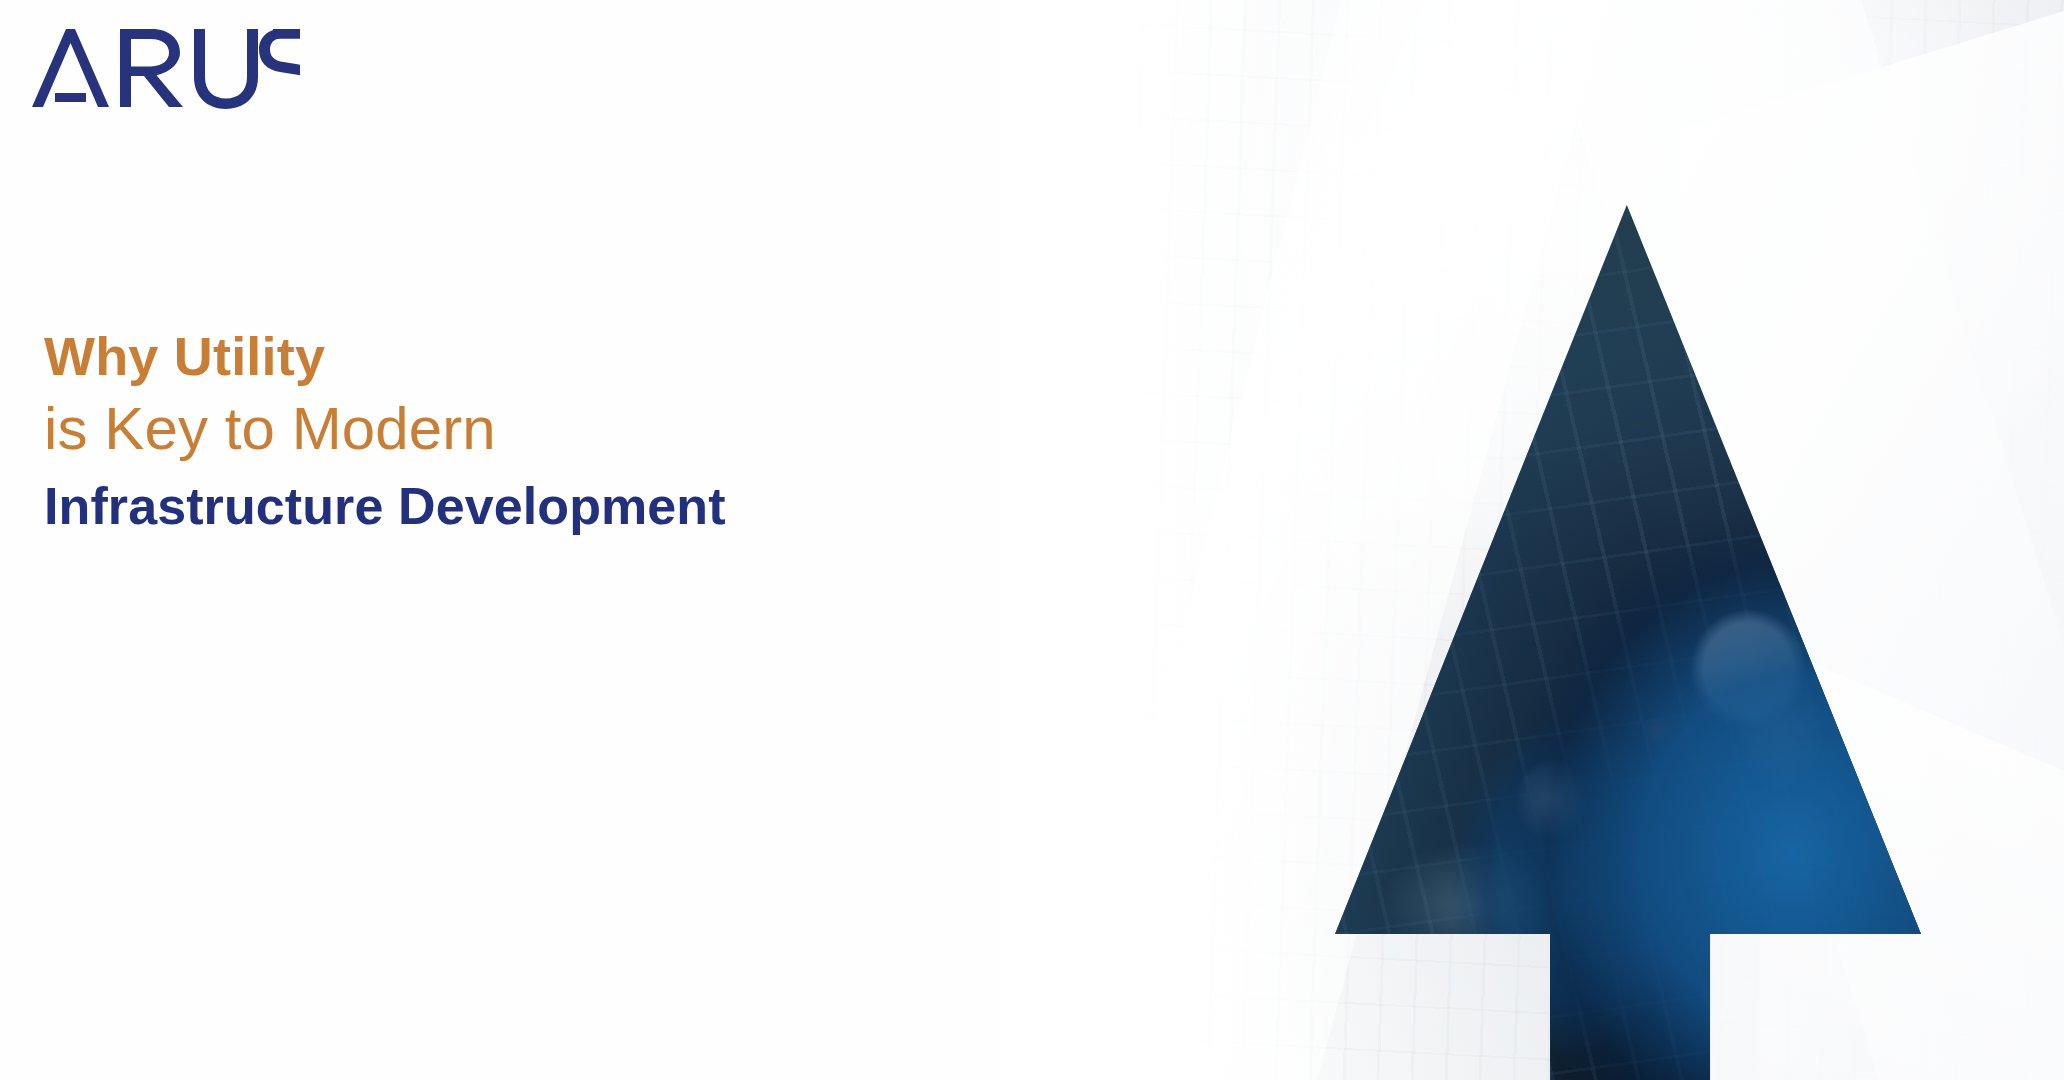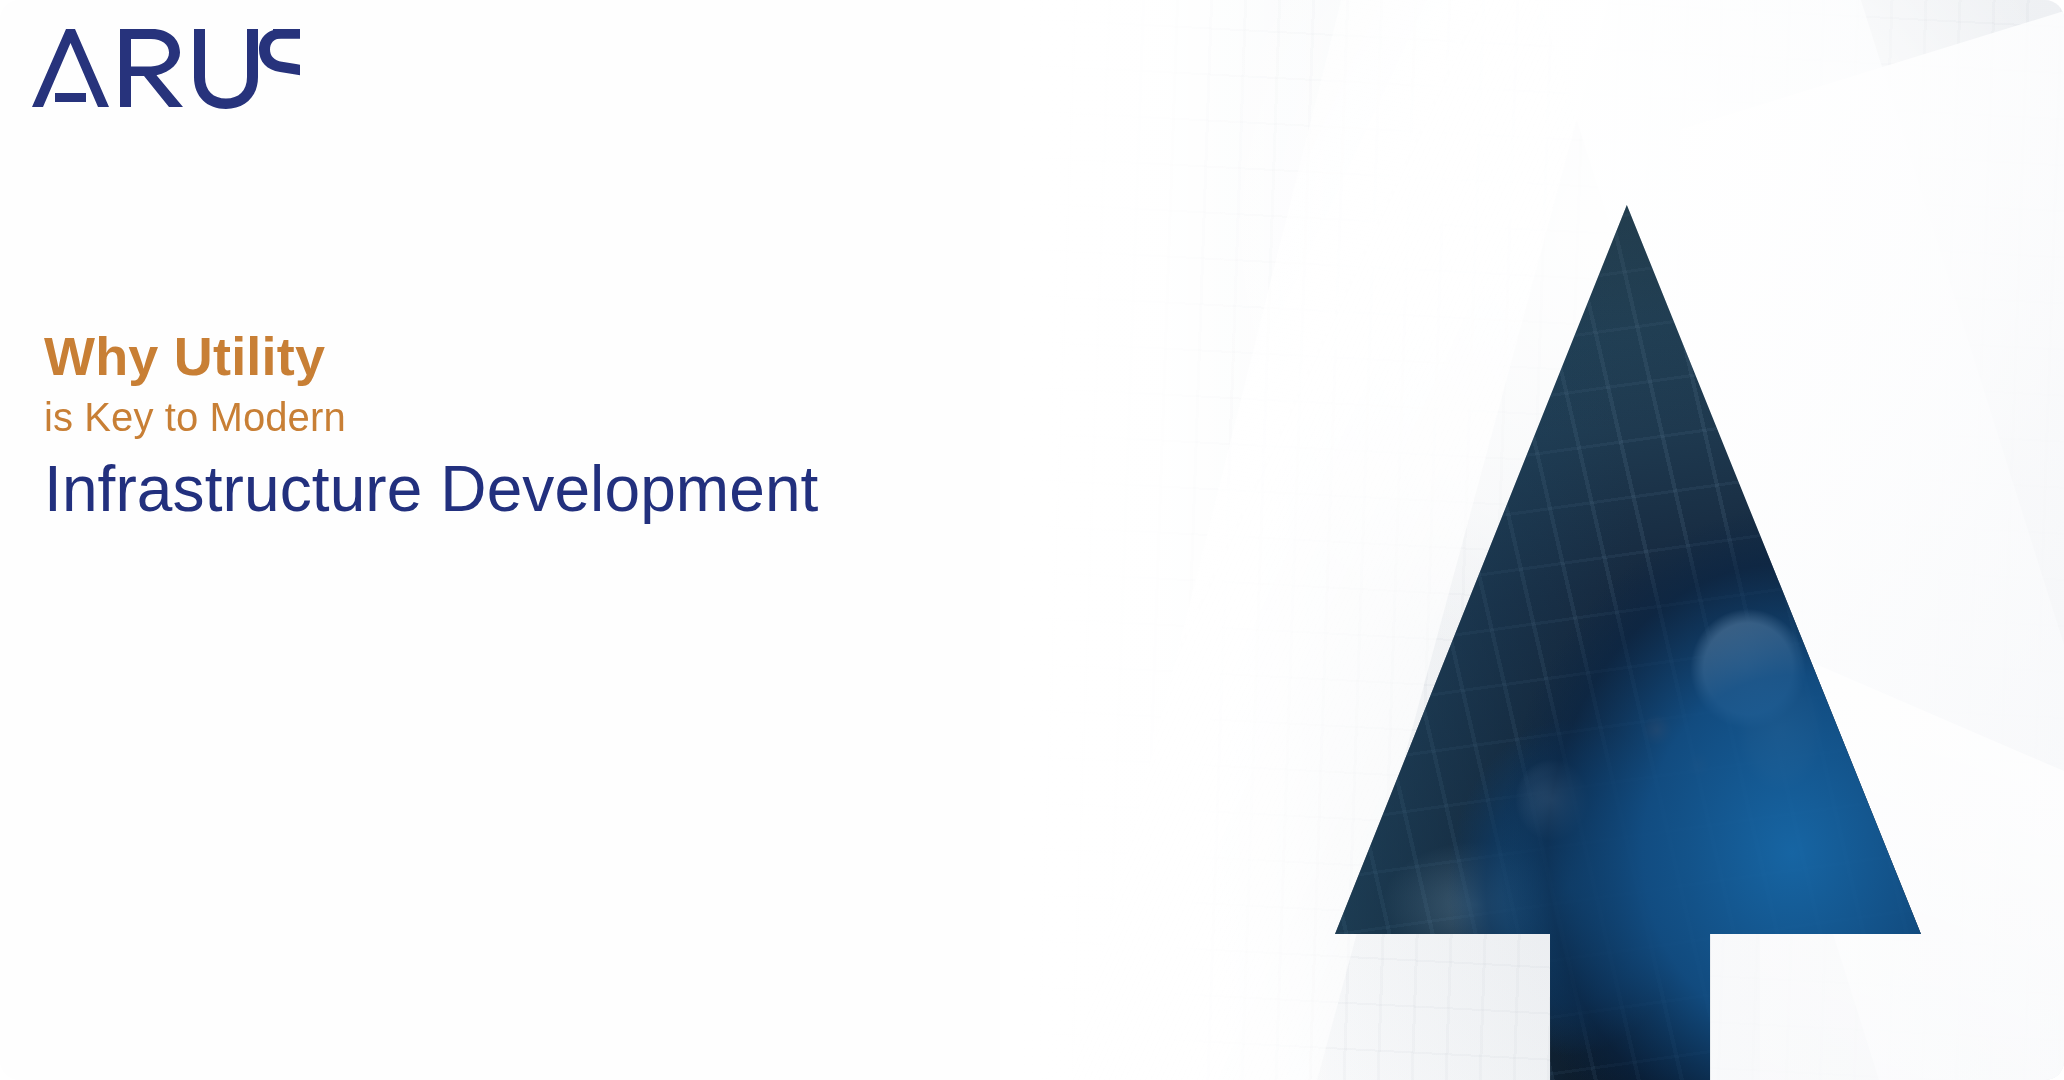--- a/index.html
+++ b/index.html
@@ -11,21 +11,20 @@
     font-family: "Liberation Sans", sans-serif;
     -webkit-font-smoothing: antialiased;
   }
 
   .banner {
     position: relative;
     width: 2064px;
     height: 1080px;
     overflow: hidden;
     background: #ffffff;
-    border-radius: 19px;
   }
 
   
   .bg-base {
     position: absolute;
     inset: 0;
     background: #fefefe;
   }
   
   .bg-ghost {
@@ -173,29 +172,29 @@
     margin-bottom: 4px;
   }
   .hl-2 {
     font-size: 104px;
     font-weight: 700;
     letter-spacing: -1.5px;
     line-height: 1.12;
     margin: 2px 0 10px -4px;
   }
   .hl-3 {
-    font-size: 40px;
+    font-size: 60px;
     font-weight: 400;
     letter-spacing: .1px;
     line-height: 1.2;
     margin-bottom: 10px;
   }
   .hl-4 {
-    font-size: 64px;
-    font-weight: 400;
+    font-size: 52px;
+    font-weight: 700;
     letter-spacing: .1px;
     line-height: 1.2;
   }
 </style>
 </head>
 <body>
 
 <div class="banner">
 
   <div class="bg-base"></div>

